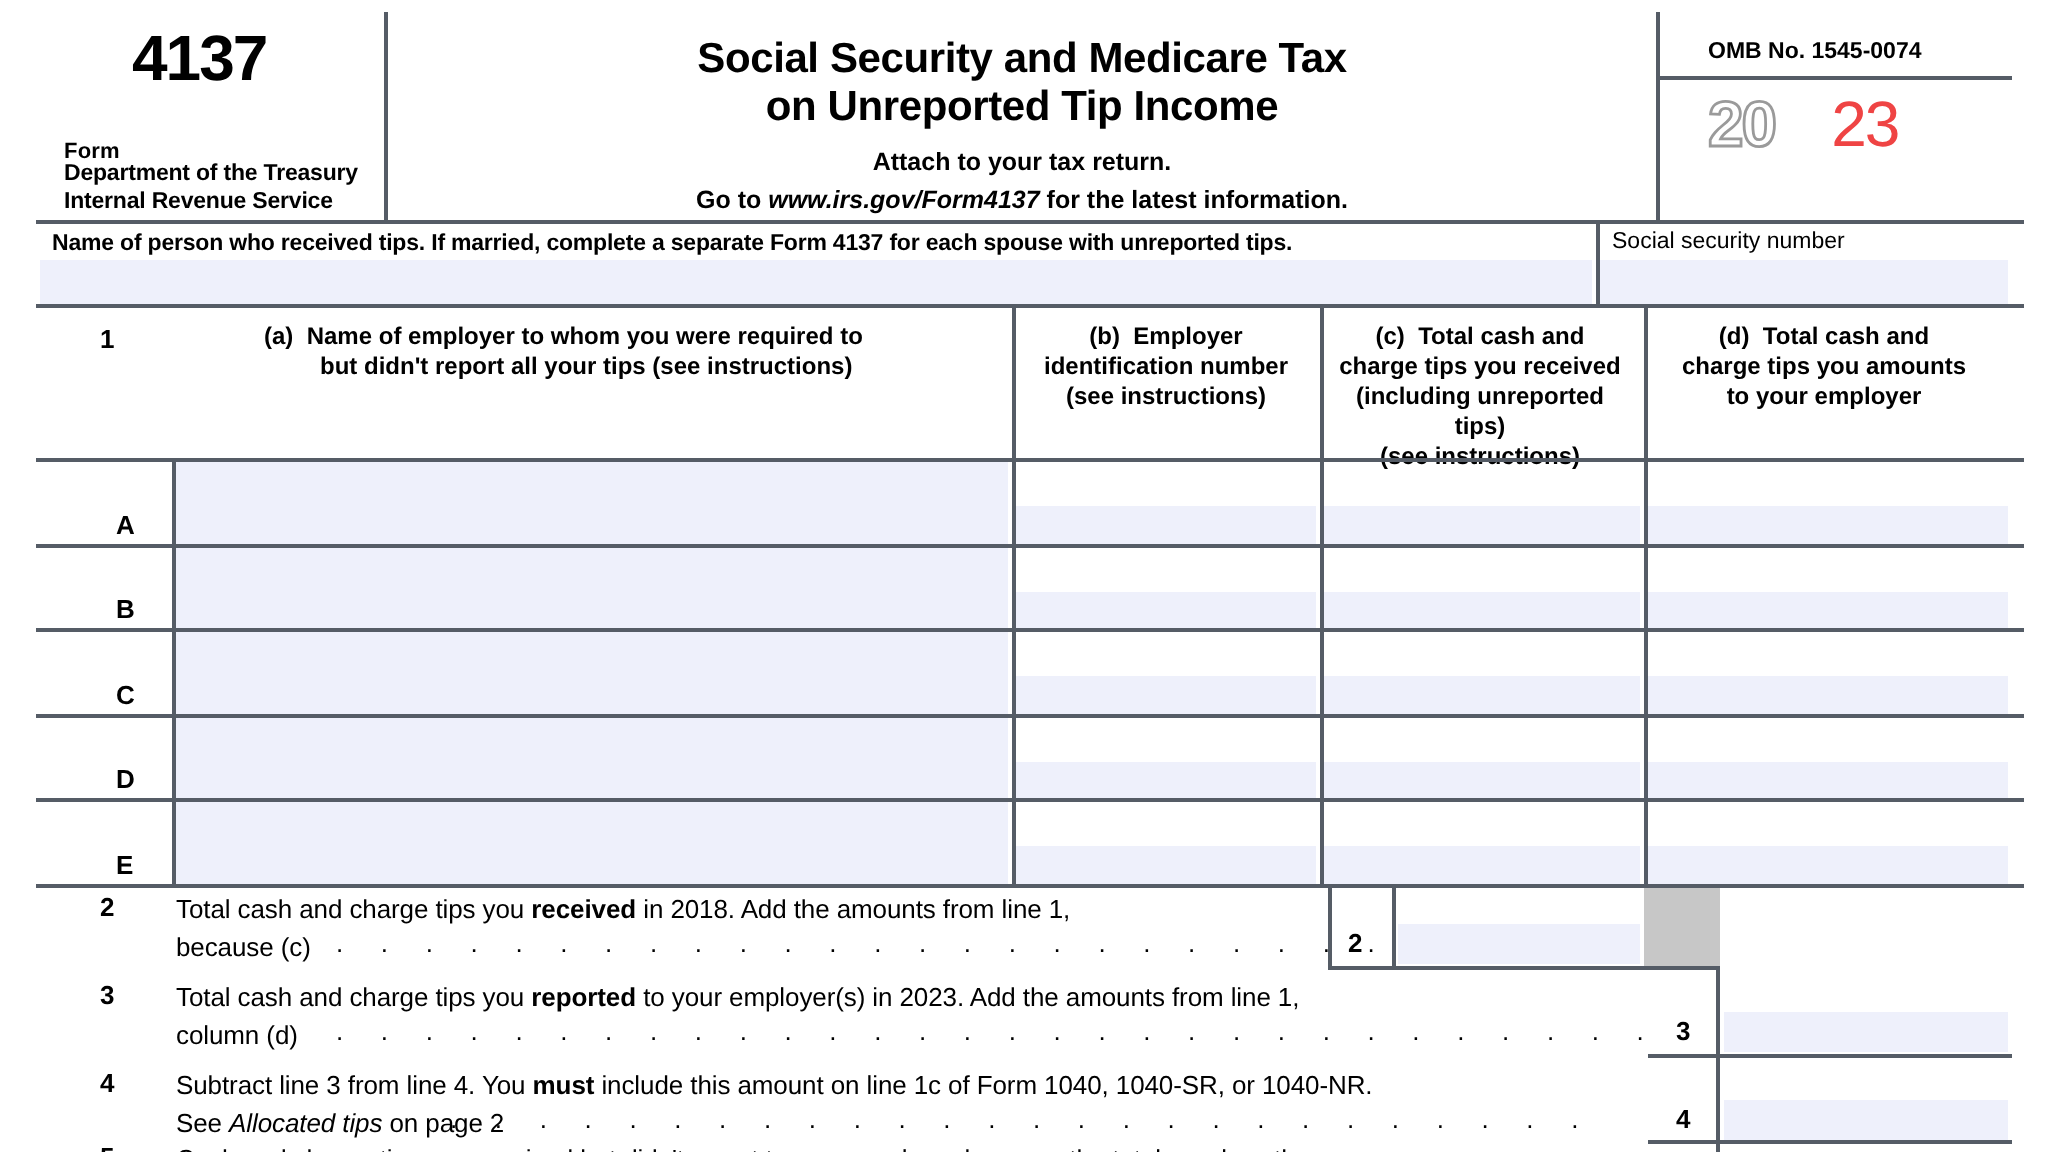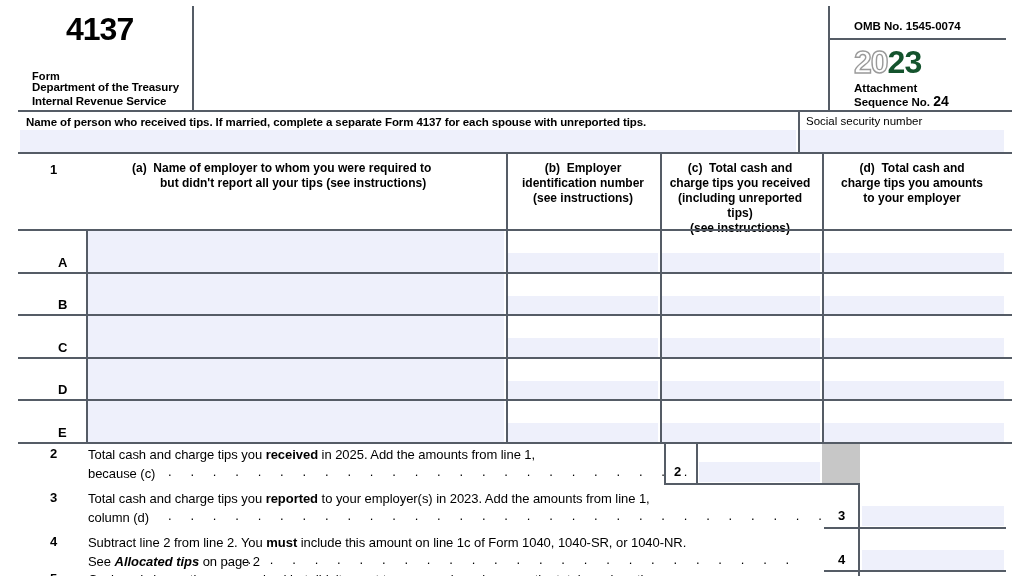--- a/index.html
+++ b/index.html
@@ -28,21 +28,21 @@
   .hdr-mid{position:absolute;left:176px;top:0;width:634px;height:104px;text-align:center;}
   .title1{position:absolute;left:0;right:0;top:12px;font-size:21px;font-weight:bold;line-height:24px;letter-spacing:-.2px;}
   .sub1{position:absolute;left:0;right:0;top:68px;font-size:12.5px;font-weight:bold;}
   .sub2{position:absolute;left:0;right:0;top:87px;font-size:12.5px;font-weight:bold;}
   .sub2 i{font-style:italic;}
 
   .hdr-right{position:absolute;left:808px;top:0;width:176px;height:104px;}
   .omb{position:absolute;left:28px;top:14px;font-size:11.5px;font-weight:bold;white-space:nowrap;}
   .yearwrap{position:absolute;left:28px;top:40px;height:34px;}
   .y-hollow{font-size:32px;font-weight:bold;line-height:32px;color:#ffffff;-webkit-text-stroke:1.4px #9a9a9a;letter-spacing:-1px;}
-  .y-solid{font-size:32px;font-weight:bold;line-height:32px;color:#14532d;letter-spacing:-1px;}
+  .y-solid{font-size:32px;font-weight:normal;line-height:32px;color:#ef4444;letter-spacing:-1px;margin-left:28px;}
   .att{position:absolute;left:28px;top:76px;font-size:11.5px;font-weight:bold;line-height:13px;}
   .att b{font-size:14px;}
 
   
   .namerow-label{position:absolute;left:26px;top:116px;font-size:11.5px;font-weight:bold;letter-spacing:-.1px;}
   .ssn-label{position:absolute;left:806px;top:115px;font-size:11.5px;font-weight:normal;}
 
   
   .num1{position:absolute;left:50px;top:162px;font-size:13px;font-weight:bold;}
   .colhead{position:absolute;font-size:12px;line-height:15px;font-weight:bold;text-align:center;}
@@ -52,47 +52,51 @@
   .cc{left:664px;top:161px;width:152px;}
   .cd{left:828px;top:161px;width:168px;}
 
   
   .rowletter{position:absolute;left:58px;font-size:13px;font-weight:bold;}
 
   
   .lnum{position:absolute;font-size:13px;font-weight:bold;}
   .ltext{position:absolute;font-size:13px;line-height:19px;letter-spacing:-.05px;}
   .ltext b{font-weight:bold;}
-  .ltext i{font-style:italic;font-weight:bold;}
+  .ltext i{font-style:italic;}
   .boxnum{position:absolute;font-size:13px;font-weight:bold;}
   .dots{position:absolute;font-size:13px;letter-spacing:7.6px;color:#000;white-space:nowrap;}
 </style>
 </head>
 <body>
 
 <div class="form">
 
   <div class="hdr">
     <div class="hdr-left">
       <div class="form-word">Form</div>
       <div class="form-num">4137</div>
       <div class="dept">
         <span>Department of the Treasury</span><br>
         <span>Internal Revenue Service</span>
       </div>
     </div>
 
+    <div class="hdr-mid">
+      <div class="title1">
+        <span>Social Security and Medicare Tax</span><br>
+        <span>on Unreported Tip Income</span>
+      </div>
+      <div class="sub1">Attach to your tax return.</div>
+      <div class="sub2"><span>Go to </span><i>www.irs.gov/Form4137</i><span> for the latest information.</span></div>
+    </div>
 
     <div class="hdr-right">
       <div class="omb">OMB No. 1545-0074</div>
       <div class="yearwrap"><span class="y-hollow">20</span><span class="y-solid">23</span></div>
-      <div class="att">
-        <span>Attachment</span><br>
-        <span>Sequence No. </span><b>24</b>
-      </div>
     </div>
   </div>
 
   <div class="ln vline" style="left:192px;top:6px;height:104px;"></div>
   <div class="ln vline" style="left:828px;top:6px;height:104px;"></div>
   <div class="ln" style="left:828px;top:38px;width:178px;height:2px;"></div>
 
   <div class="ln hline" style="top:110px;"></div>
   <div class="shade" style="left:20px;top:130px;width:776px;height:22px;"></div>
   <div class="shade" style="left:800px;top:130px;width:204px;height:22px;"></div>
@@ -168,21 +172,21 @@
   <div class="rowletter" style="top:425px;">E</div>
   <div class="ln hline" style="top:442px;"></div>
 
   <div class="ln vline" style="left:86px;top:229px;height:215px;"></div>
   <div class="ln vline" style="left:506px;top:152px;height:292px;"></div>
   <div class="ln vline" style="left:660px;top:152px;height:292px;"></div>
   <div class="ln vline" style="left:822px;top:152px;height:292px;"></div>
 
   <div class="lnum" style="left:50px;top:446px;">2</div>
   <div class="ltext" style="left:88px;top:445px;width:580px;">
-    <span>Total cash and charge tips you </span><b>received</b><span> in 2025. Add the amounts from line 1,</span><br>
+    <span>Total cash and charge tips you </span><b>received</b><span> in 2018. Add the amounts from line 1,</span><br>
     <span>because (c)</span>
   </div>
   <div class="dots" style="left:168px;top:464px;">. . . . . . . . . . . . . . . . . . . . . . . . .</div>
   <div class="gray" style="left:822px;top:444px;width:38px;height:40px;"></div>
   <div class="ln vline" style="left:664px;top:444px;height:40px;"></div>
   <div class="ln vline" style="left:696px;top:444px;height:40px;"></div>
   <div class="shade" style="left:699px;top:462px;width:121px;height:20px;"></div>
   <div class="boxnum" style="left:674px;top:464px;">2</div>
   <div class="ln" style="left:664px;top:483px;width:196px;height:2px;"></div>
 
@@ -192,21 +196,21 @@
     <span>column (d)</span>
   </div>
   <div class="dots" style="left:168px;top:508px;">. . . . . . . . . . . . . . . . . . . . . . . . . . . . . . . .</div>
   <div class="shade" style="left:862px;top:506px;width:142px;height:20px;"></div>
   <div class="boxnum" style="left:838px;top:508px;">3</div>
   <div class="ln vline" style="left:858px;top:484px;height:43px;"></div>
   <div class="ln" style="left:824px;top:527px;width:182px;height:2px;"></div>
 
   <div class="lnum" style="left:50px;top:534px;">4</div>
   <div class="ltext" style="left:88px;top:533px;width:740px;">
-    <span>Subtract line 2 from line 2. You </span><b>must</b><span> include this amount on line 1c of Form 1040, 1040-SR, or 1040-NR.</span><br>
+    <span>Subtract line 3 from line 4. You </span><b>must</b><span> include this amount on line 1c of Form 1040, 1040-SR, or 1040-NR.</span><br>
     <span>See </span><i>Allocated tips</i><span> on page 2</span>
   </div>
   <div class="dots" style="left:225px;top:552px;">. . . . . . . . . . . . . . . . . . . . . . . . . .</div>
   <div class="shade" style="left:862px;top:550px;width:142px;height:20px;"></div>
   <div class="boxnum" style="left:838px;top:552px;">4</div>
   <div class="ln vline" style="left:858px;top:528px;height:43px;"></div>
   <div class="ln" style="left:824px;top:570px;width:182px;height:2px;"></div>
 
   <div class="lnum" style="left:50px;top:571px;">5</div>
   <div class="ltext" style="left:88px;top:570px;width:740px;">

